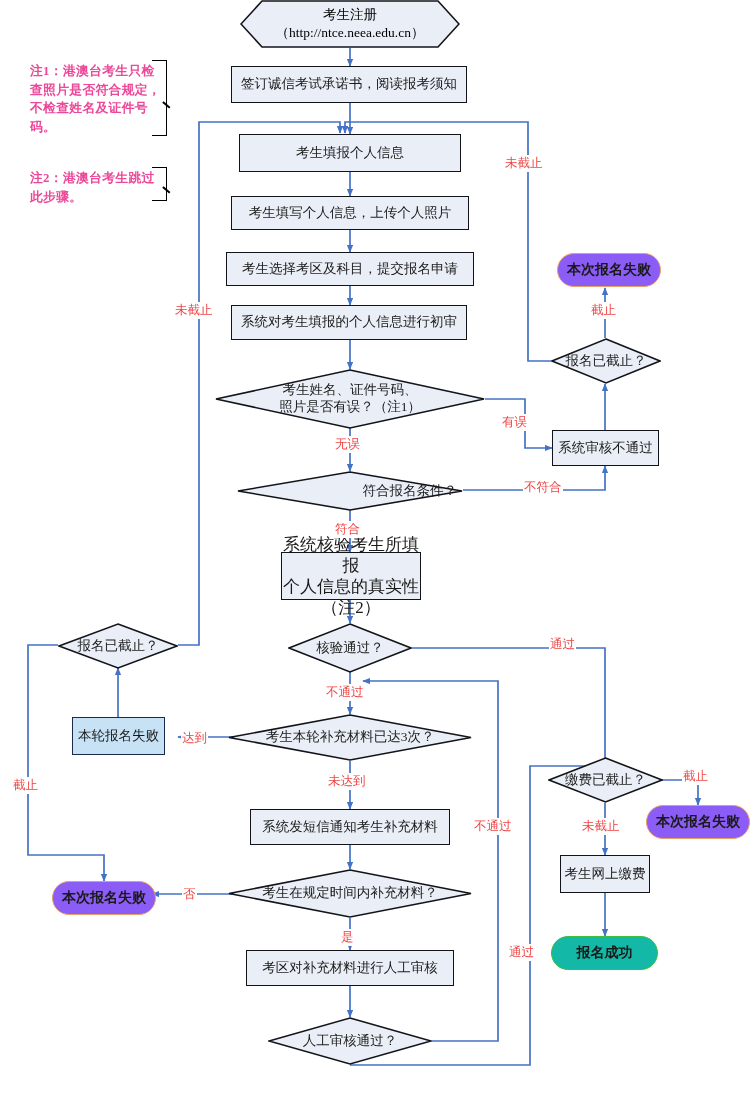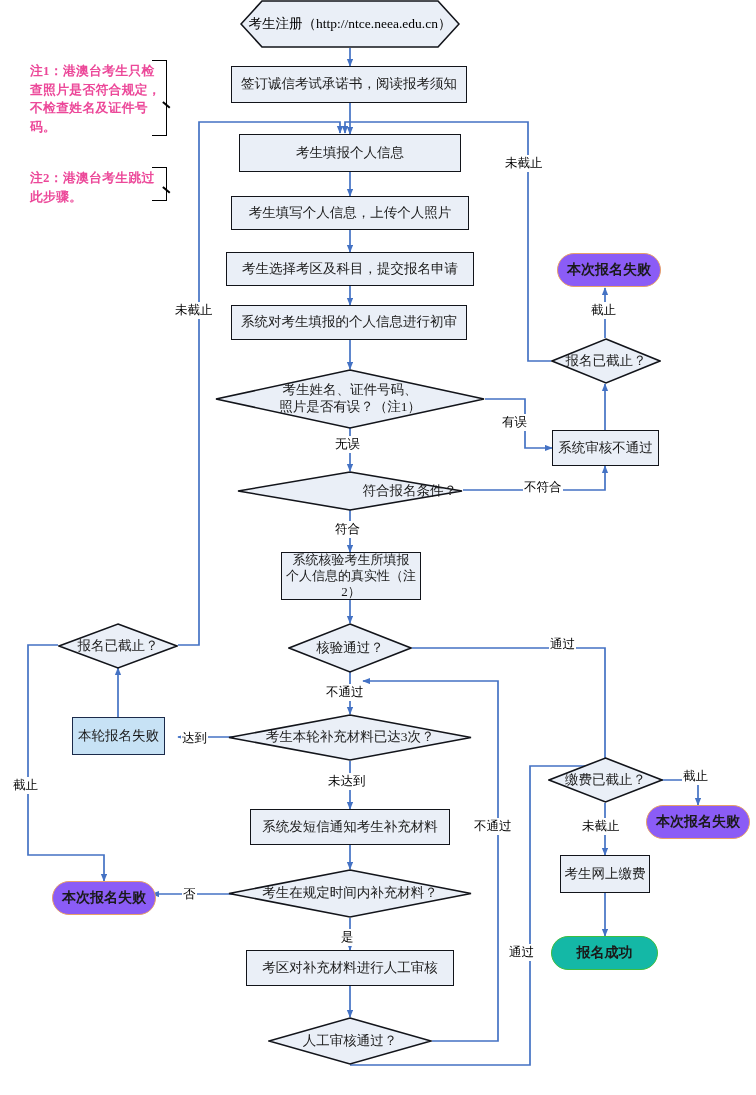--- a/index.html
+++ b/index.html
@@ -17,30 +17,30 @@
   .proc-blue{background:#C7E2F5;border:1.6px solid #1b2a4a;font-size:13.5px;}
 
   
   .dec{background:transparent;font-size:13.5px;}
   .dec .dshape{position:absolute;left:0;top:0;width:100%;height:100%;}
   .dec .dtxt{position:relative;z-index:2;padding:0 6px;}
 
   
   .hexwrap{position:absolute;}
   .hexwrap svg{position:absolute;left:0;top:0;}
-  .hexwrap .htxt{position:relative;z-index:2;display:flex;flex-direction:row;
+  .hexwrap .htxt{position:relative;z-index:2;display:flex;flex-direction:column;
      align-items:center;justify-content:center;width:100%;height:100%;font-size:13.5px;}
 
   
   .term{border-radius:22px;font-size:14px;font-weight:bold;}
   .term-orange{background:#8b5cf6;border:1.6px solid #E8A06A;}
   .term-green{background:#14b8a6;border:1.6px solid #3fbe3f;}
 
   
-  .elabel{position:absolute;background:#ffffff;font-size:12.5px;color:#000000;
+  .elabel{position:absolute;background:#ffffff;font-size:12.5px;color:#ef4444;
           padding:0 1px;white-space:nowrap;z-index:5;}
 
   
   .note{position:absolute;font-size:12.8px;font-weight:bold;color:#ec4899;
         line-height:1.45;letter-spacing:.3px;}
   .bracket{position:absolute;border:1.6px solid #000;border-left:none;}
   .btick{position:absolute;width:9px;height:1.6px;background:#000;
          transform:rotate(40deg);transform-origin:left center;}
 </style>
 </head>
@@ -133,21 +133,21 @@
   <div class="node proc" style="left:239px;top:134px;width:222px;height:38px;">考生填报个人信息</div>
 
   <div class="node proc" style="left:231px;top:196px;width:238px;height:34px;">考生填写个人信息，上传个人照片</div>
 
   <div class="node proc" style="left:226px;top:252px;width:248px;height:34px;">考生选择考区及科目，提交报名申请</div>
 
   <div class="node proc" style="left:231px;top:305px;width:236px;height:35px;">系统对考生填报的个人信息进行初审</div>
 
   <div class="node proc" style="left:552px;top:430px;width:107px;height:36px;">系统审核不通过</div>
 
-  <div class="node proc" style="left:281px;top:552px;width:140px;height:48px;flex-direction:column;font-size:13px;">
+  <div class="node proc" style="left:281px;top:552px;width:140px;height:48px;flex-direction:column;font-size:17px;">
     <span>系统核验考生所填报</span>
     <span>个人信息的真实性（注2）</span>
   </div>
 
   <div class="node proc" style="left:250px;top:809px;width:200px;height:36px;">系统发短信通知考生补充材料</div>
 
   <div class="node proc" style="left:246px;top:950px;width:208px;height:36px;">考区对补充材料进行人工审核</div>
 
   <div class="node proc" style="left:560px;top:855px;width:90px;height:38px;">考生网上缴费</div>
 

